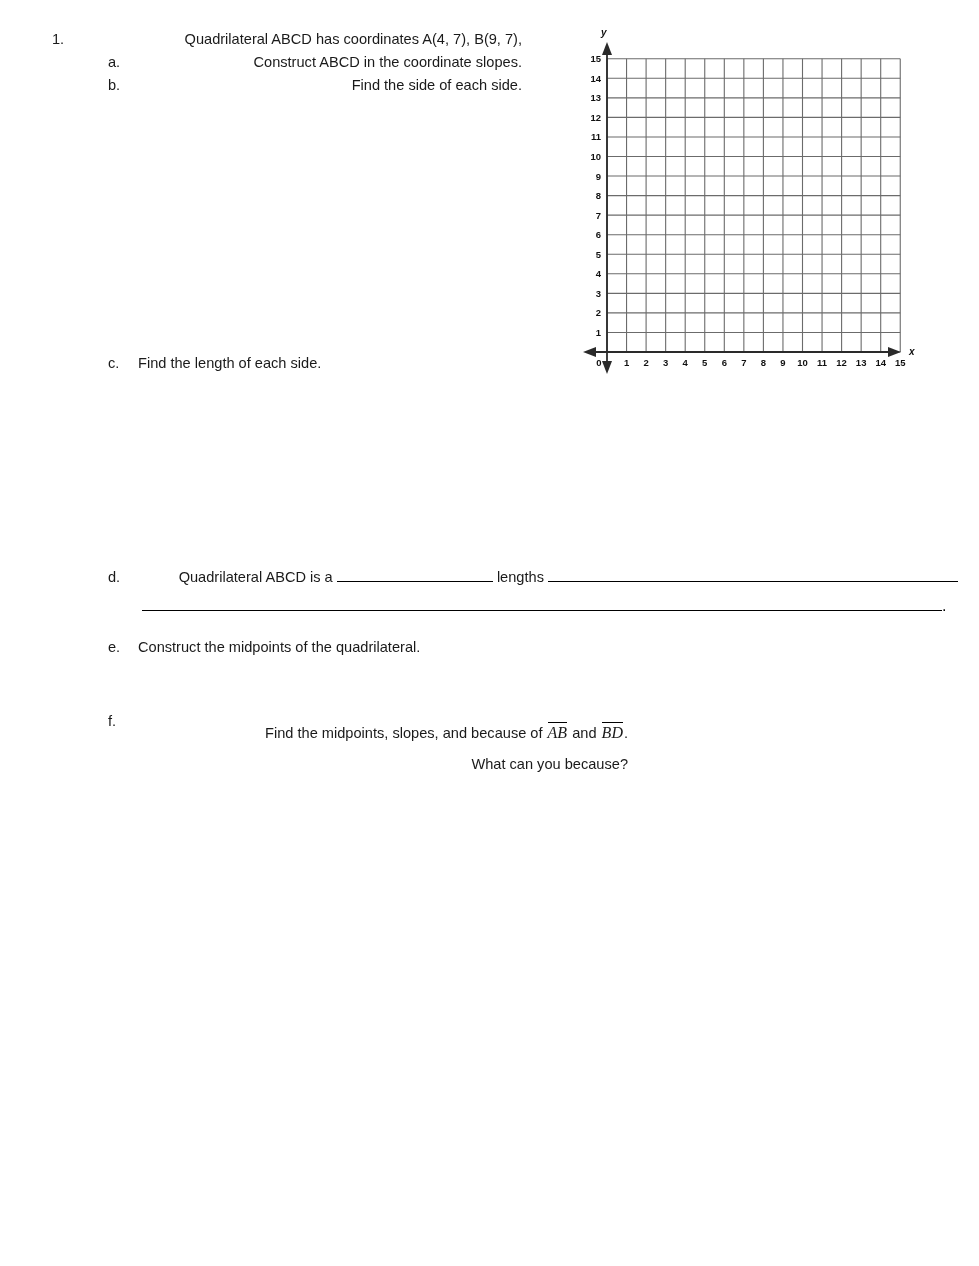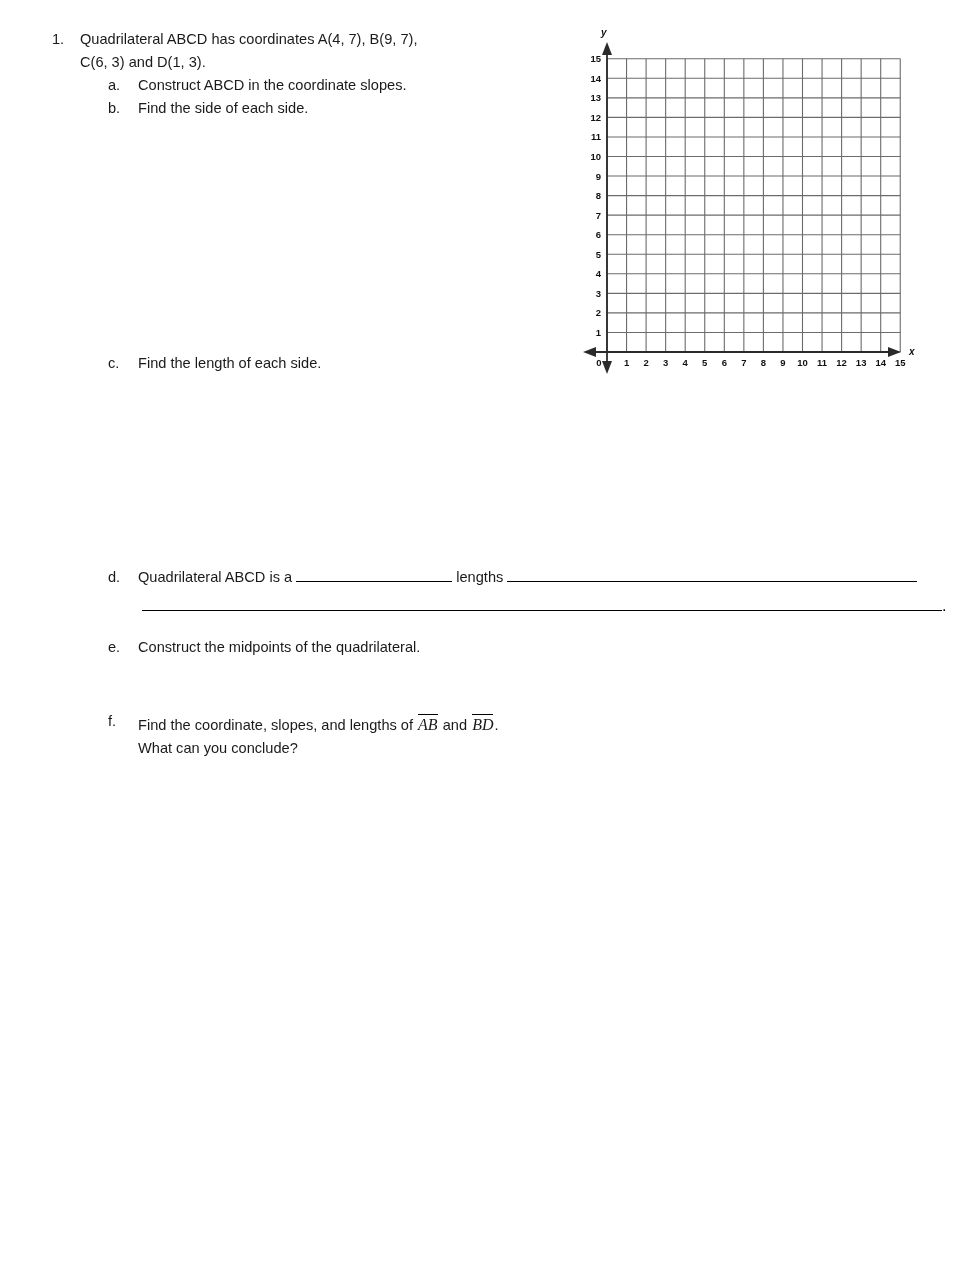--- a/index.html
+++ b/index.html
@@ -31,20 +31,21 @@
     line-height: 23px;
     color: #1a1a1a;
   }
   .q-marker {
     flex: 0 0 auto;
     width: 28px;
     text-align: left;
   }
   .q-text {
     flex: 1 1 auto;
+    text-align: right;
   }
   .sub-row {
     margin-left: 56px;
   }
   .sub-row .q-marker { width: 30px; }
 
   
   .item {
     position: absolute;
     display: flex;
@@ -81,21 +82,21 @@
 
   
   .mathvar {
     font-family: "Liberation Serif", serif;
     font-style: italic;
     font-size: 16px;
     border-top: 1.3px solid #000;
     padding-top: 1px;
     display: inline-block;
     line-height: 17px;
-    margin: 4px 1px;
+    margin: 12px 1px;
   }
 
   
   .graph {
     position: absolute;
     left: 575px;
     top: 22px;
     width: 350px;
     height: 360px;
   }
@@ -103,24 +104,20 @@
 </style>
 </head>
 <body>
 
 <div class="page">
 
   <div class="question-block">
     <div class="q-row">
       <span class="q-marker">1.</span>
       <span class="q-text">Quadrilateral ABCD has coordinates A(4, 7), B(9, 7),</span>
-    </div>
-    <div class="q-row">
-      <span class="q-marker"></span>
-      <span class="q-text">C(6, 3) and D(1, 3).</span>
     </div>
 
     <div class="q-row sub-row">
       <span class="q-marker">a.</span>
       <span class="q-text">Construct ABCD in the coordinate slopes.</span>
     </div>
     <div class="q-row sub-row">
       <span class="q-marker">b.</span>
       <span class="q-text">Find the side of each side.</span>
     </div>
@@ -138,26 +135,26 @@
   <div class="line2"><span class="blank blank-full"></span><span>.</span></div>
 
   <div class="item item-e">
     <span class="q-marker">e.</span>
     <span class="q-text">Construct the midpoints of the quadrilateral.</span>
   </div>
 
   <div class="item item-f">
     <span class="q-marker">f.</span>
     <span class="q-text">
-      <span>Find the coordinate, slopes, and lengths of</span>
+      <span>Find the midpoints, slopes, and because of</span>
       <span class="mathvar">AB</span>
       <span>and</span>
       <span class="mathvar">BD</span><span>.</span>
       <br>
-      <span>What can you conclude?</span>
+      <span>What can you because?</span>
     </span>
   </div>
 
   <div class="graph">
     <svg width="350" height="360" viewBox="0 0 350 360">
 
       <g id="grid-lines" stroke="#6b6b6b" stroke-width="1.1" fill="none">
           <line x1="32" y1="330" x2="32" y2="36.75"></line>
           <line x1="51.55" y1="330" x2="51.55" y2="36.75"></line>
           <line x1="71.1" y1="330" x2="71.1" y2="36.75"></line>

